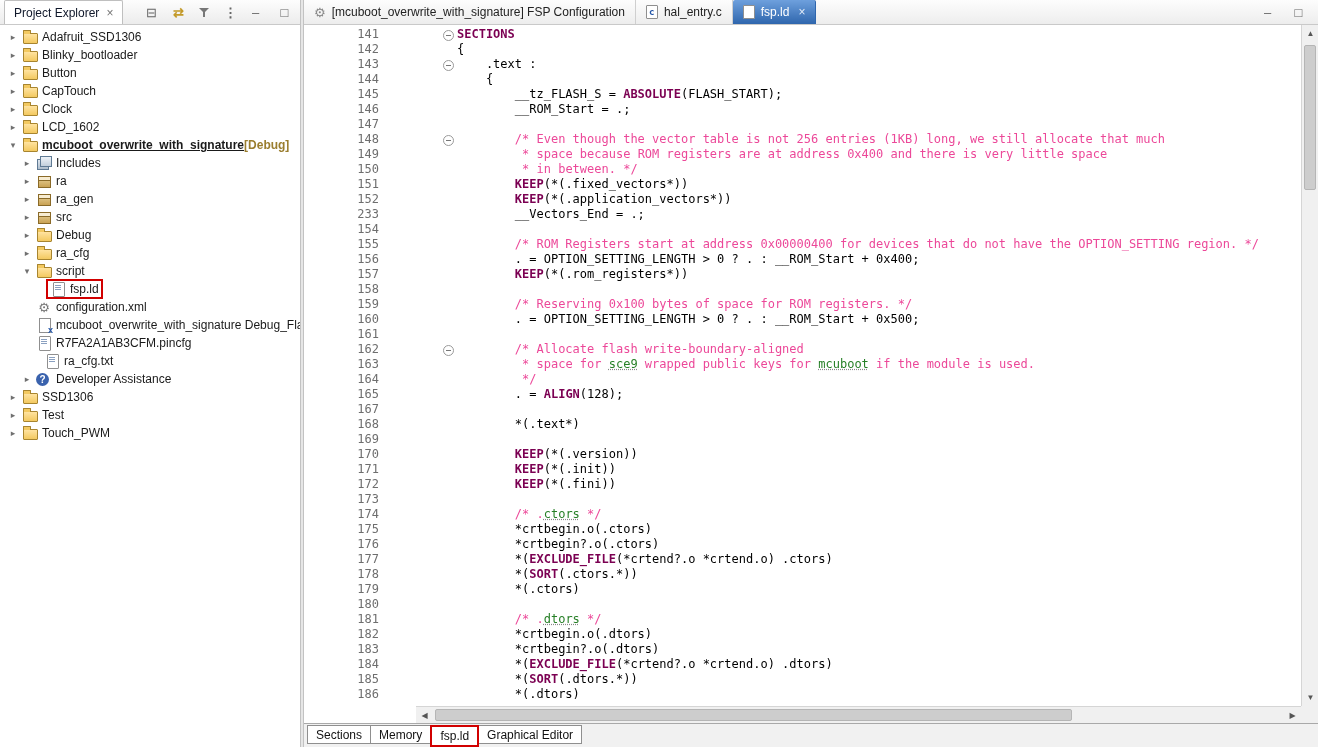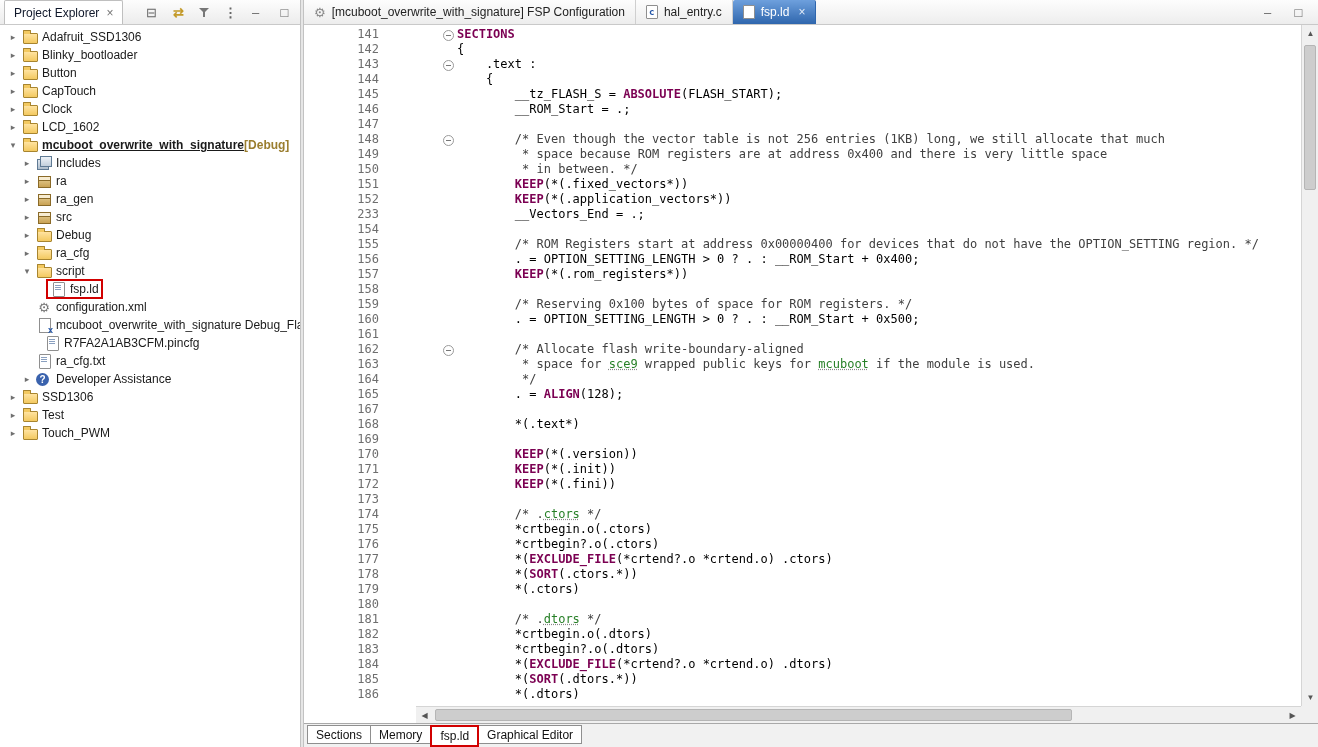--- a/index.html
+++ b/index.html
@@ -60,21 +60,21 @@
   #code { position: absolute; top: 25px; left: 0; right: 17px; bottom: 41px; background: #fff; overflow: hidden; padding-top: 2px;
           font-family: "DejaVu Sans Mono", monospace; font-size: 12px; line-height: 15px; }
   .cl { display: flex; height: 15px; white-space: pre; padding-left: 23px; }
   .lnum { flex: 0 0 58px; text-align: right; padding-right: 6px; color: #6e6e6e; }
   .lfold { flex: 0 0 16px; margin-left: 56px; position: relative; }
   .lfold.has::before { content:""; position:absolute; left:2px; top:3px; width:9px; height:9px; border:1px solid #9a9a9a; border-radius:50%; background:#fff; }
   .lfold.has::after { content:""; position:absolute; left:5px; top:8px; width:5px; height:1px; background:#777; }
   .lcode { color:#000; }
   .seg-p { color:#000; }
   .seg-k { color:#7b0052; font-weight:bold; }
-  .seg-c { color:#404040;margin-top:40px; }
+  .seg-c { color:#ec4899;margin-top:40px; }
   .seg-u { color:#267f26; text-decoration: underline; text-decoration-style: dotted; text-decoration-color:#888; }
   .seg-pu { color:#000; text-decoration: underline; text-decoration-style: dotted; text-decoration-color:#888; }
 
   
   #vscroll { position:absolute; top:25px; right:0; width:17px; bottom:41px; background:#f0f0f0; border-left:1px solid #d5d5d5; }
   #vscroll .sarr, #hscroll .sarr { width:17px; height:17px; display:flex; align-items:center; justify-content:center; color:#555; font-size:8px; }
   #vscroll .sarr.down { position:absolute; bottom:0; left:0; }
   #vthumb { position:absolute; left:2px; right:2px; top:20px; height:145px; background:#cdcdcd; border:1px solid #b5b5b5; border-radius:2px; }
   #hscroll { position:absolute; left:112px; right:17px; bottom:24px; height:17px; background:#f0f0f0; border-top:1px solid #d5d5d5; }
   #hscroll .sarr.right { position:absolute; right:0; top:0; }
@@ -223,28 +223,28 @@
             <span class="tlabel">configuration.xml</span>
           </span>
         </div>
         <div class="trow" style="padding-left: 20px;">
           <span class="arrow"></span>
           <span class="iw">
             <span class="ticon i-launch"></span>
             <span class="tlabel">mcuboot_overwrite_with_signature Debug_Fla</span>
           </span>
         </div>
-        <div class="trow" style="padding-left: 28px;">
+        <div class="trow" style="padding-left: 20px;">
           <span class="arrow"></span>
           <span class="iw">
             <span class="ticon i-file"></span>
             <span class="tlabel">R7FA2A1AB3CFM.pincfg</span>
           </span>
         </div>
-        <div class="trow" style="padding-left: 20px;">
+        <div class="trow" style="padding-left: 28px;">
           <span class="arrow"></span>
           <span class="iw">
             <span class="ticon i-file"></span>
             <span class="tlabel">ra_cfg.txt</span>
           </span>
         </div>
         <div class="trow" style="padding-left: 20px;">
           <span class="arrow">▸</span>
           <span class="iw">
             <span class="ticon i-question">?</span>

